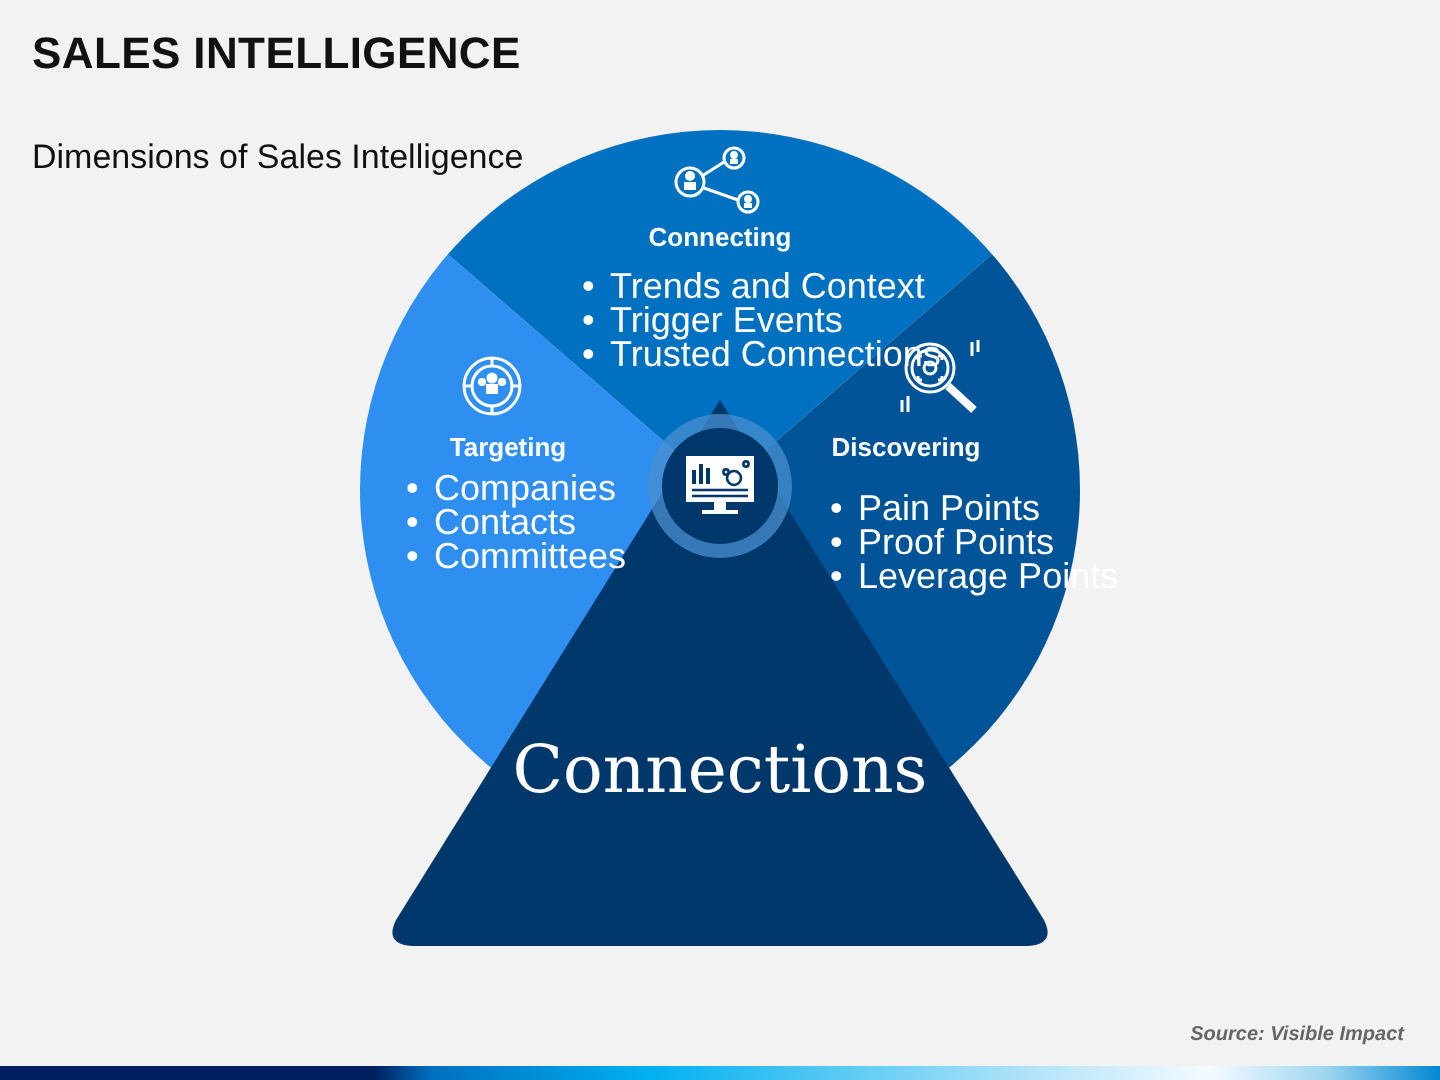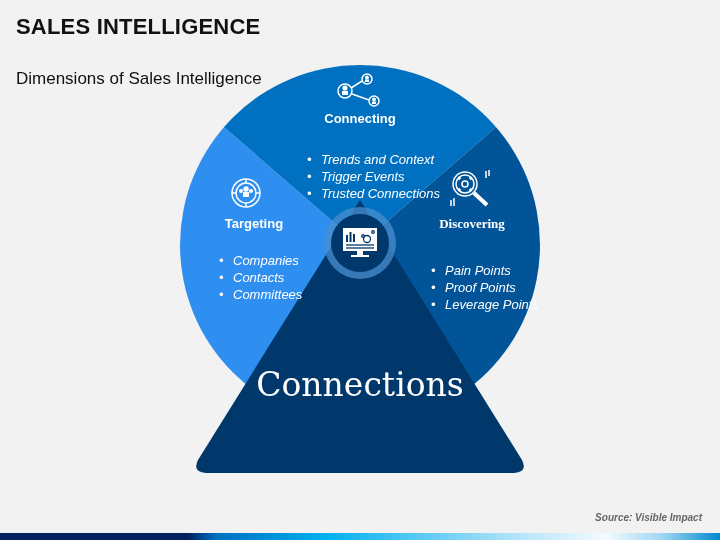--- a/index.html
+++ b/index.html
@@ -1,21 +1,21 @@
 <!DOCTYPE html>
 <html><head>
 <meta charset="utf-8">
 <style>
   html,body{margin:0;padding:0;}
   body{width:720px;height:540px;background:#f2f2f2;position:relative;overflow:hidden;font-family:"DejaVu Sans","Liberation Sans",sans-serif;}
   .title{position:absolute;left:16px;top:14px;font-family:"Liberation Sans",sans-serif;font-weight:bold;font-size:22px;color:#111;letter-spacing:0.2px;}
   .subtitle{position:absolute;left:16px;top:49px;font-family:Liberation Sans, sans-serif;font-size:17px;color:#111;margin-top:20px;}
   svg.diagram{position:absolute;left:0;top:0;}
   .label{position:absolute;color:#fff;font-weight:bold;font-size:13px;text-align:center;font-family:"Liberation Sans",sans-serif;}
-  .bullets{position:absolute;color:#fff;font-size:13px;line-height:17px;margin:16px;padding:0;list-style:none;font-family:"Liberation Sans",sans-serif;font-style:italic;}
+  .bullets{position:absolute;color:#fff;font-size:18px;line-height:17px;margin:0;padding:0;list-style:none;font-family:"Liberation Sans",sans-serif;}
   .bullets li{position:relative;padding-left:16px;white-space:nowrap;}
   .bullets li::before{content:"•";position:absolute;left:2px;}
   .center-text{position:absolute;left:230px;top:362px;width:260px;text-align:center;color:#fff;font-family:"DejaVu Serif","Liberation Serif",serif;font-size:33px;line-height:46px;}
   .source{position:absolute;right:18px;top:512px;font-style:italic;font-weight:bold;font-size:10px;color:#666;font-family:"Liberation Sans",sans-serif;}
   .bottom-bar{position:absolute;left:0;bottom:0;width:720px;height:7px;background:linear-gradient(90deg,#002060 0%,#002060 26%,#0070c0 30%,#00b0f0 45%,#a8e0f8 70%,#f4fbff 84%,#9fd6f2 92%,#0288d1 100%);}
 </style>
 </head>
 <body>
 
 <div class="title">SALES INTELLIGENCE</div>
@@ -103,21 +103,21 @@
   <li>Trusted Connections</li>
 </ul>
 
 <div class="label" style="left:204px;top:216px;width:100px;">Targeting</div>
 <ul class="bullets" style="left:201px;top:236px;">
   <li>Companies</li>
   <li>Contacts</li>
   <li>Committees</li>
 </ul>
 
-<div class="label" style="left:422px;top:216px;width:100px;font-family:Liberation Serif, serif;">Discovering</div>
+<div class="label" style="left:403px;top:216px;width:100px;">Discovering</div>
 <ul class="bullets" style="left:413px;top:246px;">
   <li>Pain Points</li>
   <li>Proof Points</li>
   <li>Leverage Points</li>
 </ul>
 
 <div class="center-text">
   <div>Connections</div>
 </div>
 

